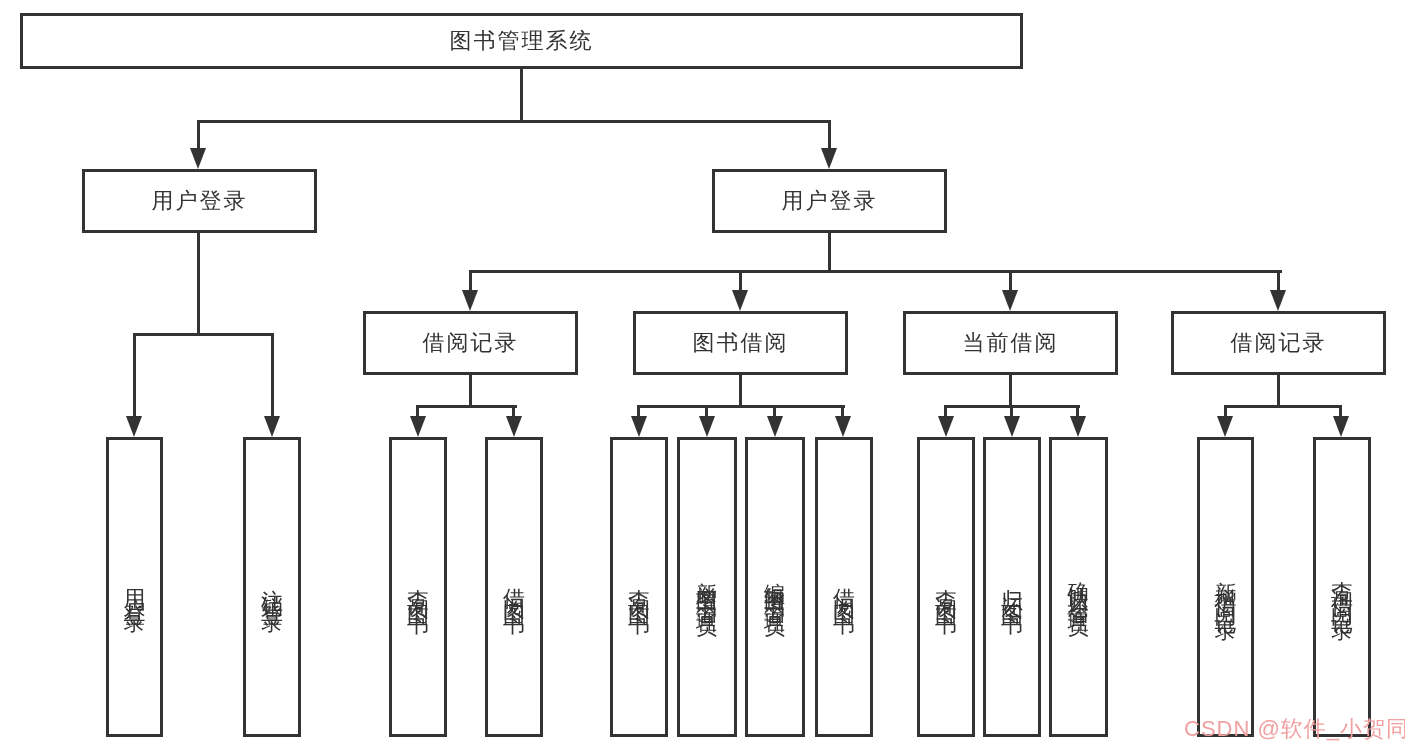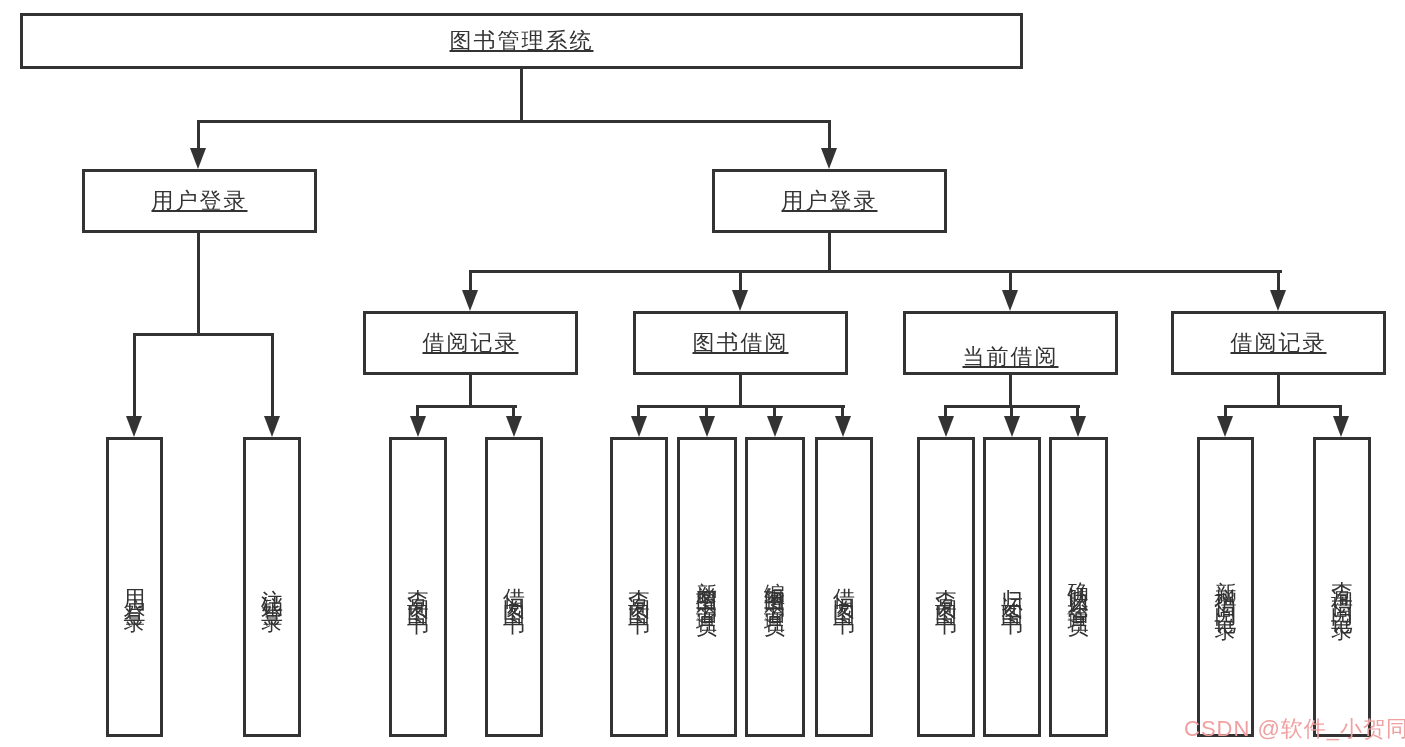--- a/index.html
+++ b/index.html
@@ -16,21 +16,21 @@
     position: absolute;
     box-sizing: border-box;
     border: 3px solid #333333;
     background: #ffffff;
     display: flex;
     align-items: center;
     justify-content: center;
     font-size: 22px;
     color: #333333;
   }
-  .hlabel { letter-spacing: 2px; white-space: nowrap; text-decoration: underline; }
+  .hlabel { letter-spacing: 2px; white-space: nowrap; }
   .vtext {
     writing-mode: vertical-rl;
     text-orientation: mixed;
     letter-spacing: 8px;
     line-height: 1;
     white-space: nowrap;
   }
   .vtext.tight { letter-spacing: 5px; font-size: 21px; }
   .hline, .vline { position: absolute; background: #333333; }
   .arrow {
@@ -84,21 +84,21 @@
   <div class="arrow" style="left:732px; top:290px;"></div>
   <div class="arrow" style="left:1002px; top:290px;"></div>
   <div class="arrow" style="left:1270px; top:290px;"></div>
 
   <div class="box" style="left:363px; top:311px; width:215px; height:64px;">
     <span class="hlabel">借阅记录</span>
   </div>
   <div class="box" style="left:633px; top:311px; width:215px; height:64px;">
     <span class="hlabel">图书借阅</span>
   </div>
-  <div class="box" style="left:903px; top:311px; width:215px; height:64px;align-items:flex-end;">
+  <div class="box" style="left:903px; top:311px; width:215px; height:64px;">
     <span class="hlabel">当前借阅</span>
   </div>
   <div class="box" style="left:1171px; top:311px; width:215px; height:64px;">
     <span class="hlabel">借阅记录</span>
   </div>
 
   <div class="vline" style="left:197px; top:233px; width:3px; height:102px;"></div>
   <div class="hline" style="left:133px; top:333px; width:141px; height:3px;"></div>
   <div class="vline" style="left:133px; top:333px; width:3px; height:85px;"></div>
   <div class="vline" style="left:271px; top:333px; width:3px; height:85px;"></div>

